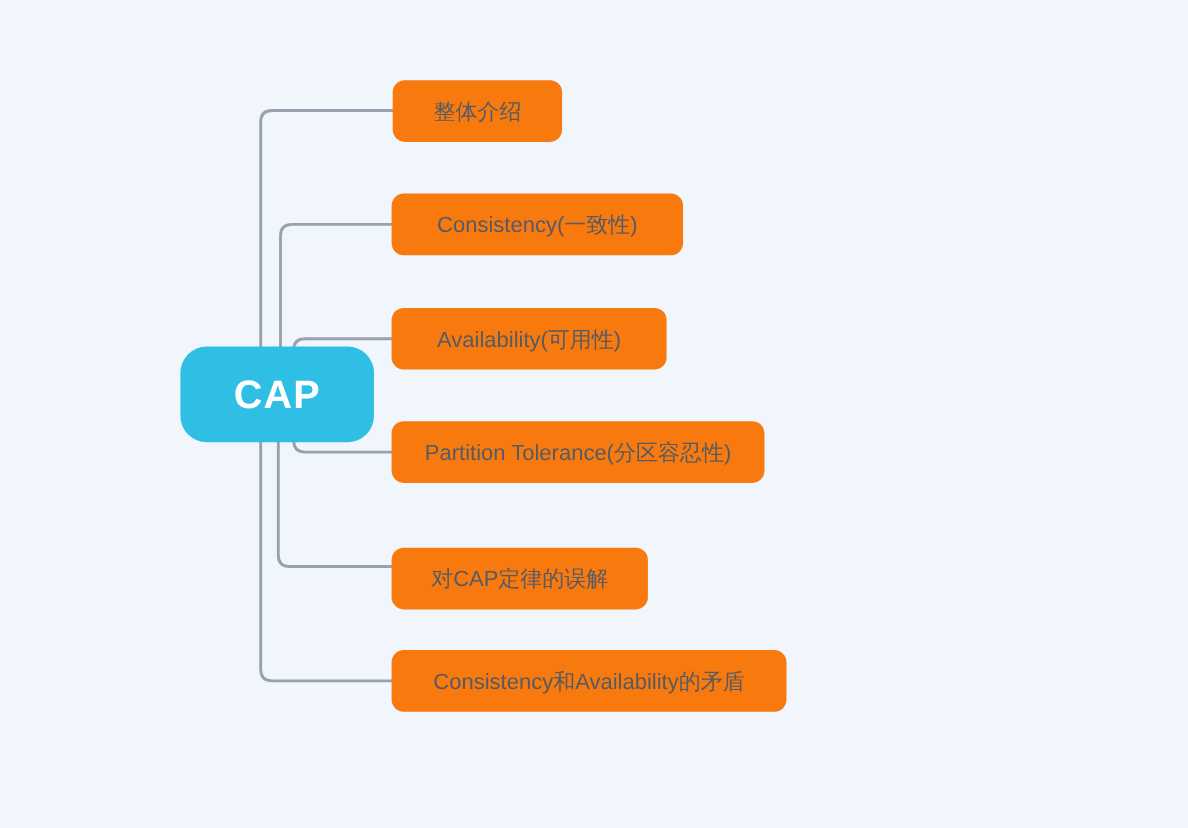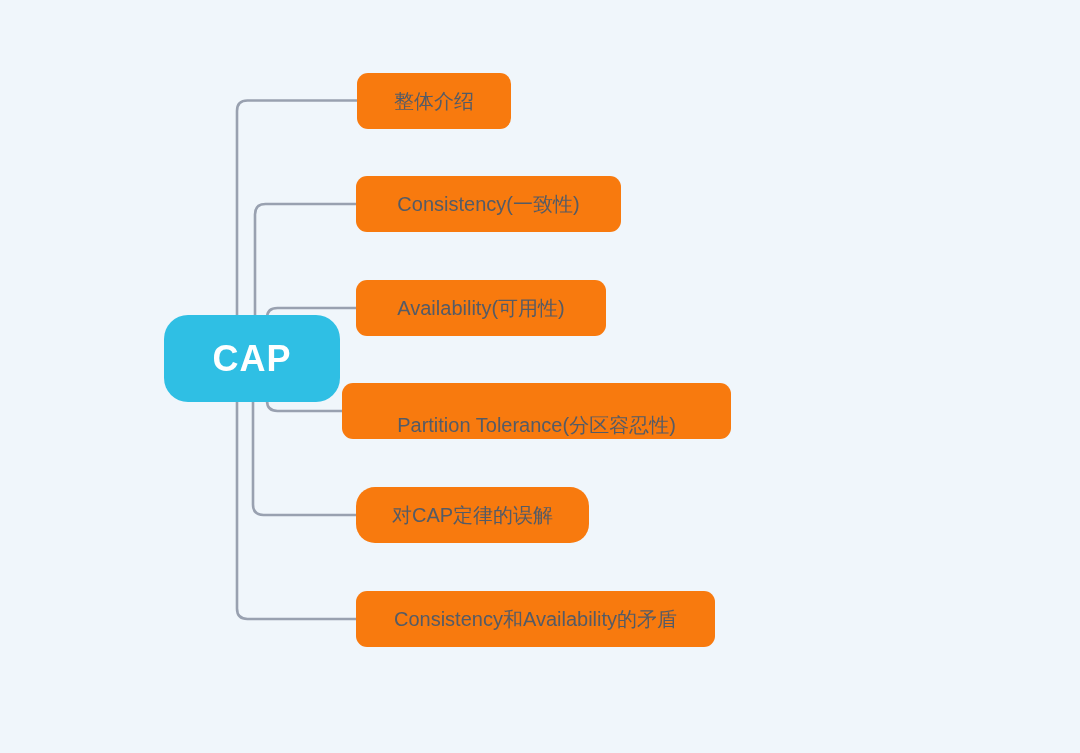--- a/index.html
+++ b/index.html
@@ -56,22 +56,22 @@
     height: 56px;
     background: var(--branch-color, #F87A0E);
     border-radius: 11px;
     color: var(--branch-text-color, #545B66);
     font-size: 20px;
     padding: 0 22px;
   }
   .branch-1 { left: 357px; top: 73px;  width: 154px; }
   .branch-2 { left: 356px; top: 176px; width: 265px; align-items: center; }
   .branch-3 { left: 356px; top: 280px; width: 250px; }
-  .branch-4 { left: 342px; top: 383px; width: 389px; align-items: flex-end; }
-  .branch-5 { left: 356px; top: 487px; width: 233px; border-radius: 19px; }
+  .branch-4 { left: 356px; top: 383px; width: 339px; }
+  .branch-5 { left: 356px; top: 498px; width: 233px; }
   .branch-6 { left: 356px; top: 591px; width: 359px; }
 </style>
 </head>
 <body>
 
 <div class="canvas">
 
   <svg class="connectors" viewBox="0 0 1080 753" xmlns="http://www.w3.org/2000/svg">
     <path d="M 237 330 L 237 111 Q 237 100.5 247.5 100.5 L 360 100.5"></path>
     <path d="M 255 330 L 255 214.5 Q 255 204 265.5 204 L 360 204"></path>

